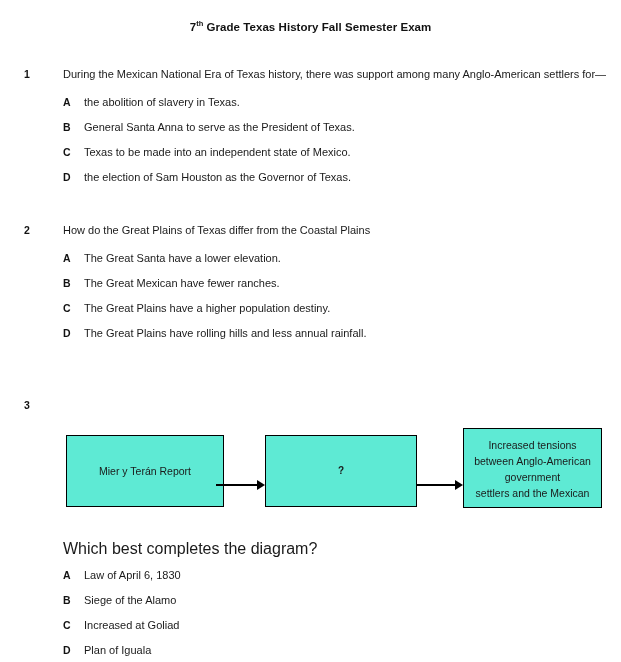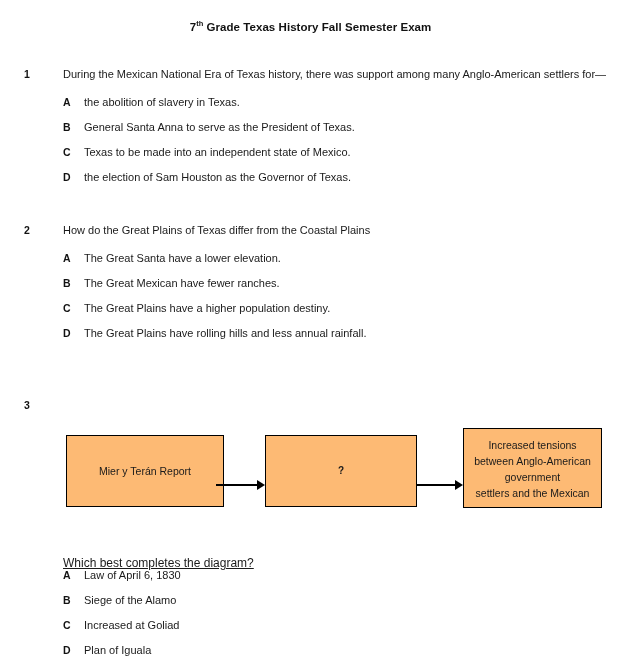--- a/index.html
+++ b/index.html
@@ -101,21 +101,21 @@
     position: absolute;
     left: 0;
     top: 428px;
     width: 621px;
     height: 82px;
   }
   .flow-box {
     position: absolute;
     box-sizing: border-box;
     border: 1.4px solid #000000;
-    background: #fdba74;
+    background: #5eead4;
     display: flex;
     align-items: center;
     justify-content: center;
     text-align: center;
     font-size: 10.5px;
     color: #1a1a1a;
     line-height: 16px;
     padding: 2px 4px;
   }
   .flow-box-1 {
@@ -172,25 +172,24 @@
   .arrow-1 { left: 216px; width: 49px; }
   .arrow-1 .shaft { width: 42px; }
   .arrow-1 .head { left: 41px; }
   .arrow-2 { left: 417px; width: 46px; }
   .arrow-2 .shaft { width: 39px; }
   .arrow-2 .head { left: 38px; }
 
   .diagram-prompt {
     position: absolute;
     left: 63px;
-    top: 556px;
-    font-size: 12px;
-    color: #1a1a1a;
-    white-space: nowrap;
-    text-decoration: underline;
+    top: 540px;
+    font-size: 16px;
+    color: #1a1a1a;
+    white-space: nowrap;
   }
 </style>
 </head>
 <body>
 
 <div class="page">
 
   <div class="exam-title"><span>7</span><sup>th</sup><span> Grade Texas History Fall Semester Exam</span></div>
 
   <div class="question" style="top:68px;">

